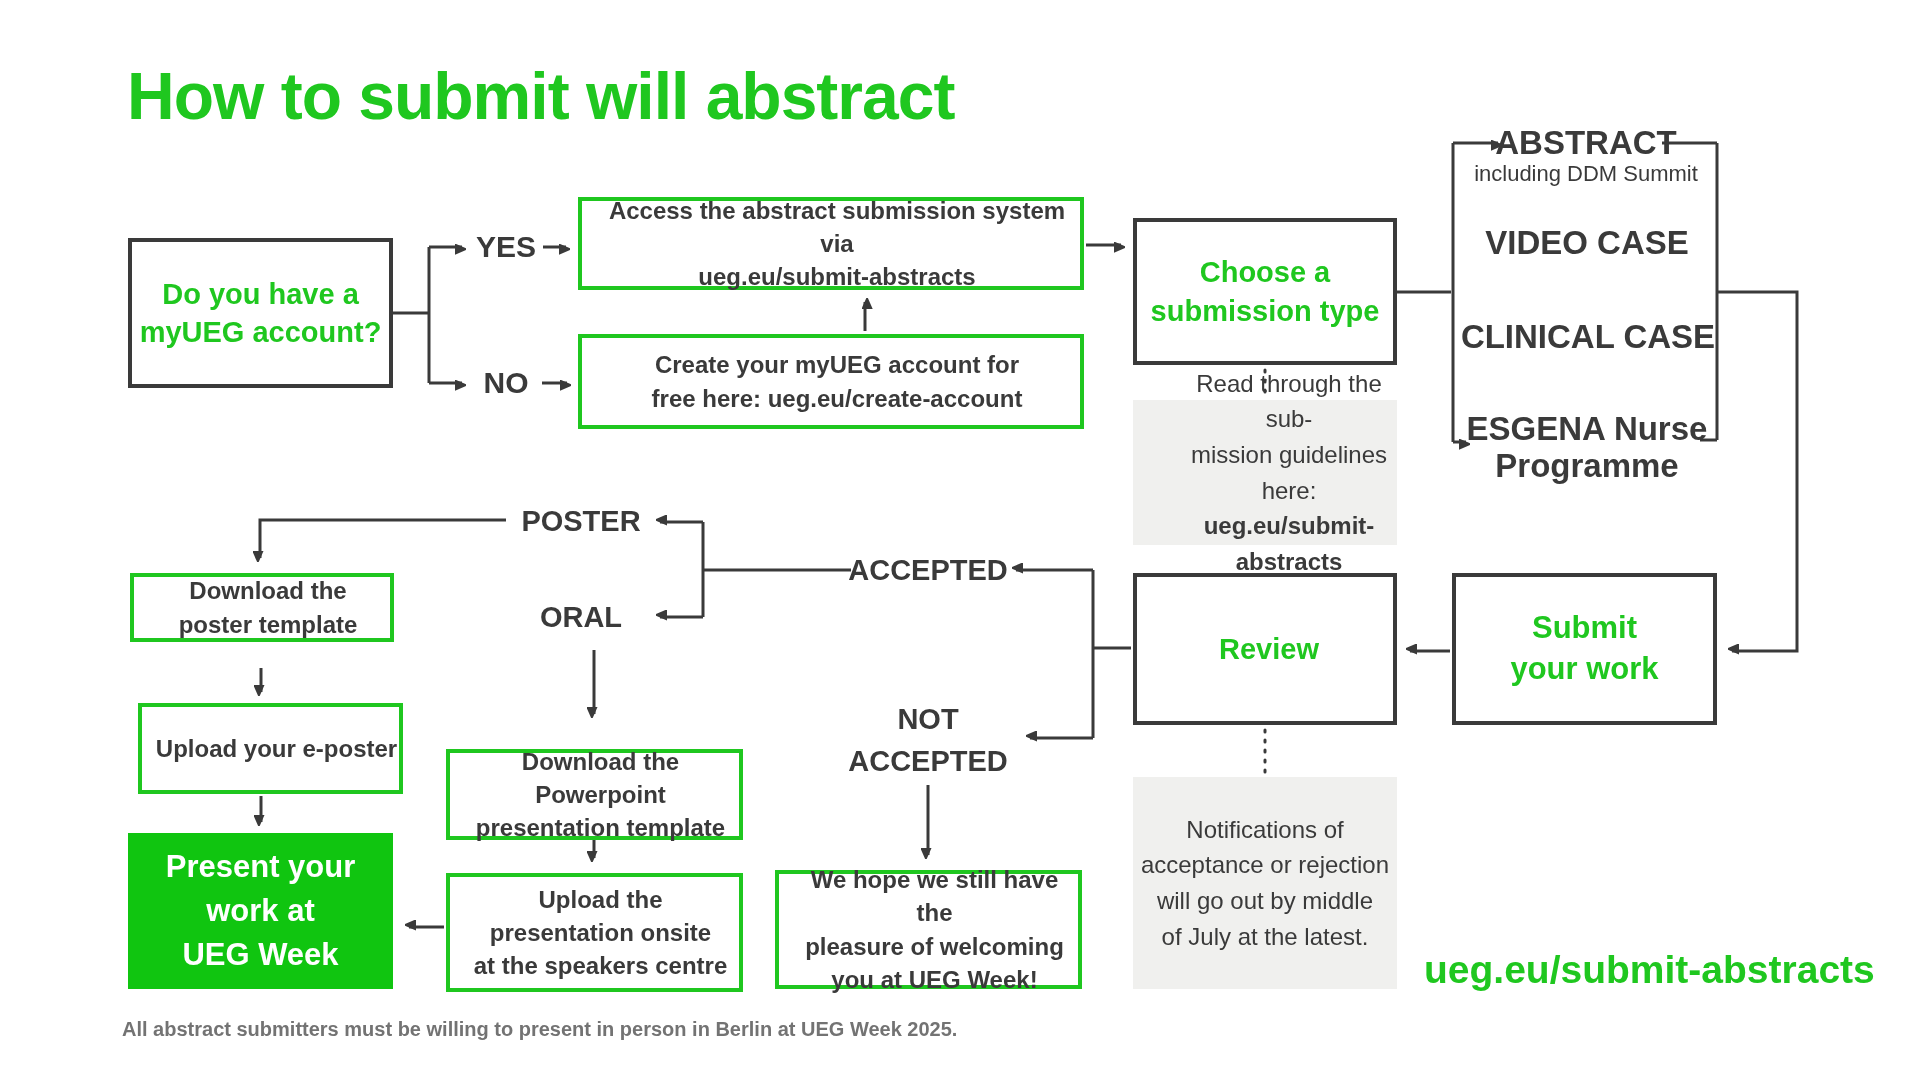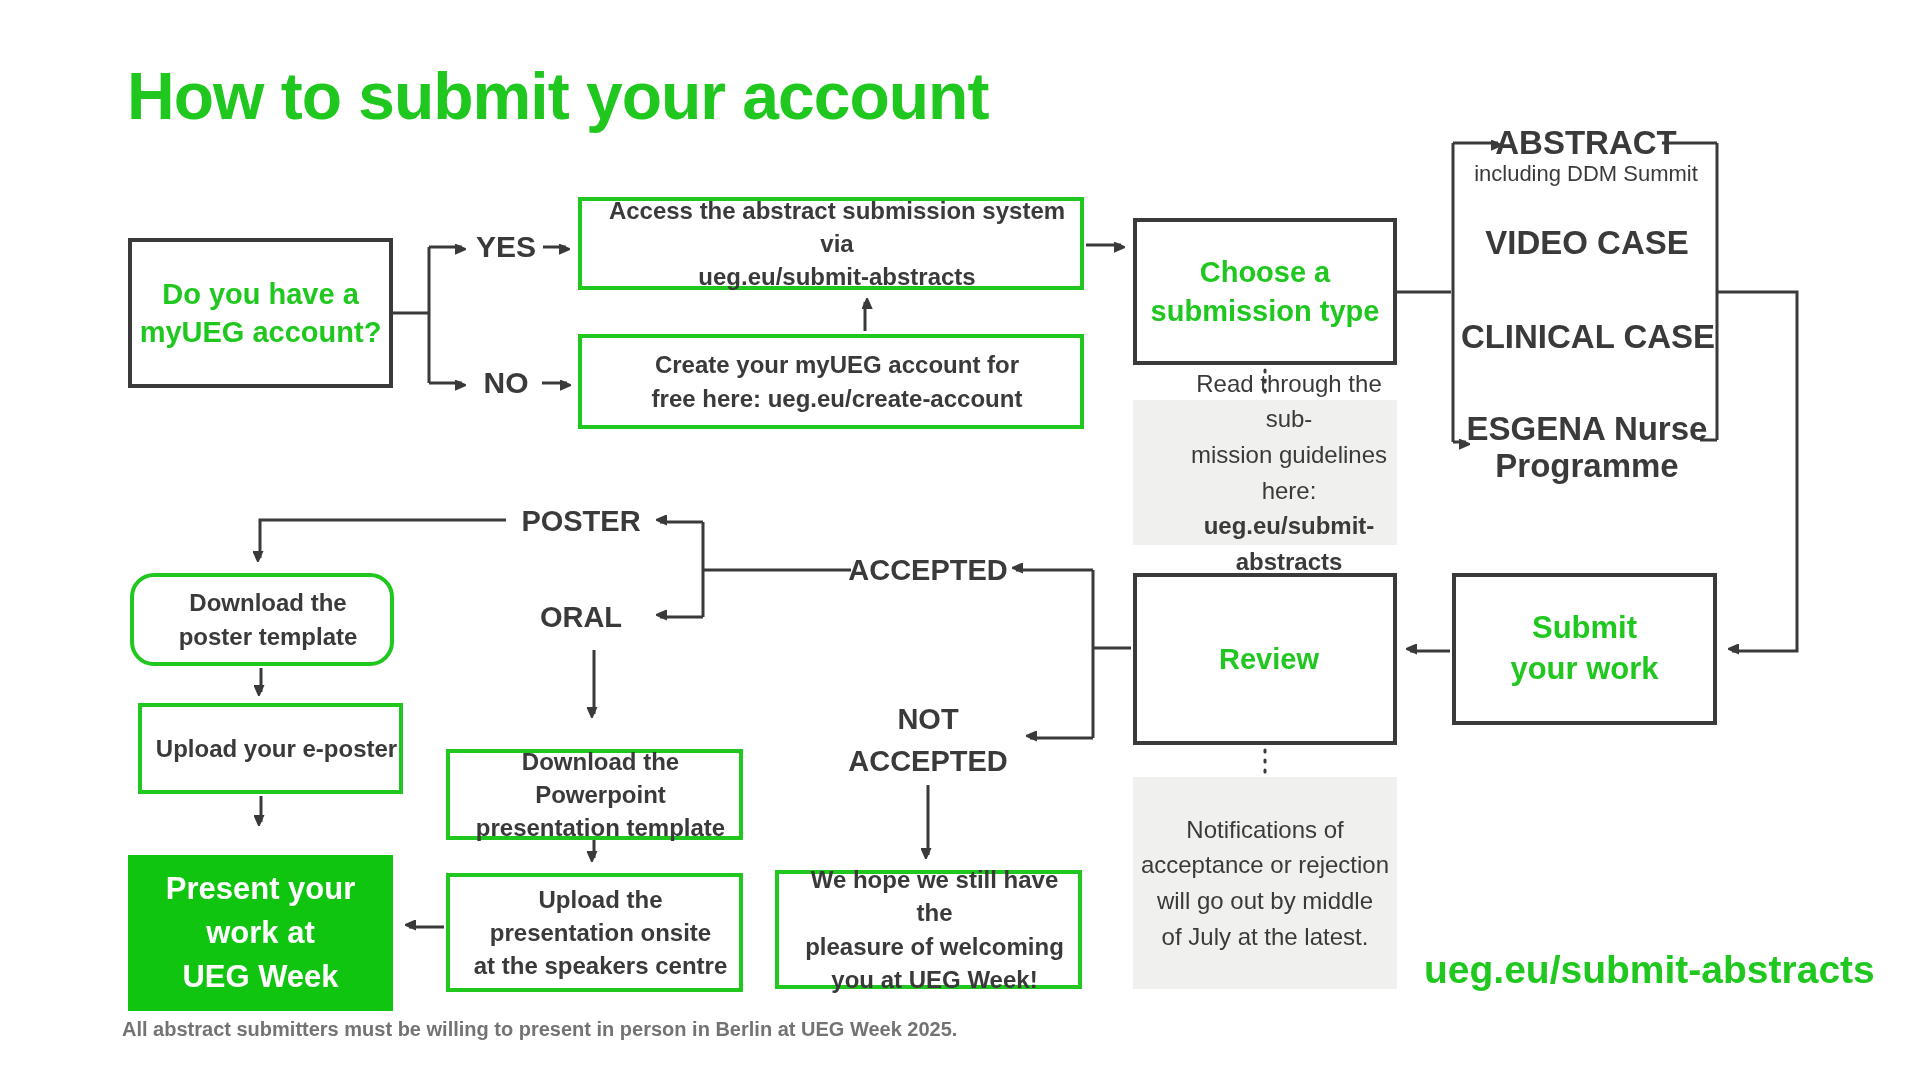--- a/index.html
+++ b/index.html
@@ -90,58 +90,58 @@
       <path d="M594 821 V858" marker-end="url(#ah)"></path>
       <path d="M444 927 H409" marker-end="url(#ah)"></path>
 
       <path d="M928 785 V855" marker-end="url(#ah)"></path>
 
       <path d="M1265 370 V396" stroke-dasharray="2 8" stroke-linecap="round"></path>
       <path d="M1265 730 V772" stroke-dasharray="2 8" stroke-linecap="round"></path>
     </g>
   </svg>
 
-  <div class="title">How to submit your account</div>
+  <div class="title">How to submit will abstract</div>
 
   <div class="box dark-border green-text" style="left:128px;top:238px;width:265px;height:150px;">Do you have a
 myUEG account?</div>
 
   <div class="box green-border dark-text" style="left:578px;top:197px;width:506px;height:93px;">Access the abstract submission system via
 ueg.eu/submit-abstracts</div>
 
   <div class="box green-border dark-text" style="left:578px;top:334px;width:506px;height:95px;">Create your myUEG account for
 free here: ueg.eu/create-account</div>
 
   <div class="box dark-border green-text" style="left:1133px;top:218px;width:264px;height:147px;">Choose a
 submission type</div>
 
   <div class="box gray-box" style="left:1133px;top:400px;width:264px;height:145px;padding-left:48px;">
     <span style="white-space:pre-line;">Read through the sub-
 mission guidelines here:</span>
     <span class="bold-line">ueg.eu/submit-abstracts</span>
   </div>
 
-  <div class="box dark-border green-text" style="left:1133px;top:573px;width:264px;height:172px;padding-left:8px;">Review</div>
+  <div class="box dark-border green-text" style="left:1133px;top:573px;width:264px;height:152px;padding-left:8px;">Review</div>
 
   <div class="box gray-box" style="left:1133px;top:777px;width:264px;height:212px;">
     <span style="white-space:pre-line;">Notifications of
 acceptance or rejection
 will go out by middle
 of July at the latest.</span>
   </div>
 
   <div class="box dark-border green-text" style="left:1452px;top:573px;width:265px;height:152px;font-size:31px;">Submit
 your work</div>
 
-  <div class="box green-border dark-text" style="left:130px;top:573px;width:264px;height:93px;border-radius:24px;">Download the
+  <div class="box green-border dark-text" style="left:130px;top:573px;width:264px;height:69px;">Download the
 poster template</div>
 
   <div class="box green-border dark-text" style="left:128px;top:703px;width:265px;height:91px;margin-left:10px;">Upload your e-poster</div>
 
-  <div class="box fill-green" style="left:128px;top:833px;width:265px;height:156px;margin-top:22px;">Present your
+  <div class="box fill-green" style="left:128px;top:833px;width:265px;height:156px;">Present your
 work at
 UEG Week</div>
 
   <div class="box green-border dark-text" style="left:446px;top:749px;width:297px;height:91px;">Download the Powerpoint
 presentation template</div>
 
   <div class="box green-border dark-text" style="left:446px;top:873px;width:297px;height:119px;">Upload the
 presentation onsite
 at the speakers centre</div>
 

